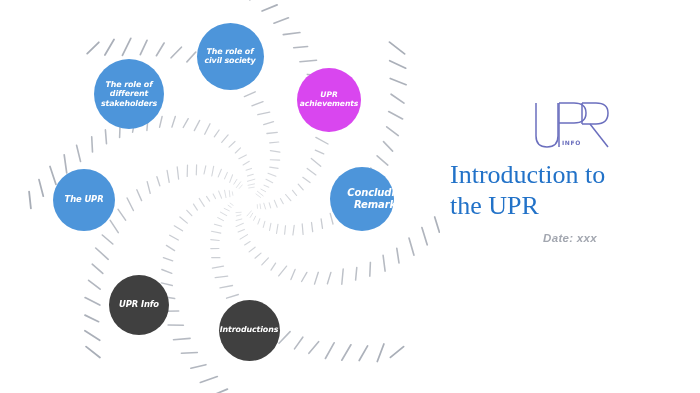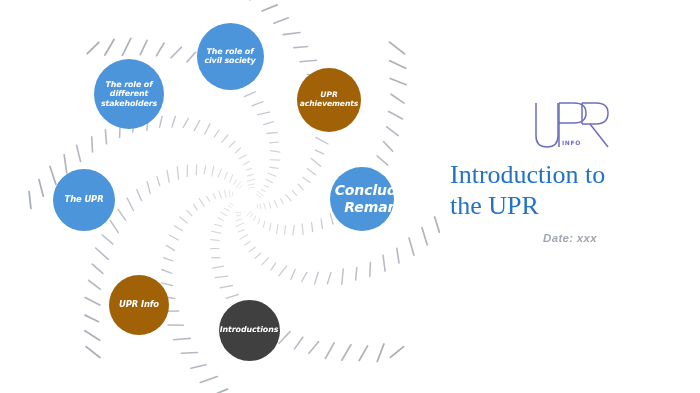--- a/index.html
+++ b/index.html
@@ -319,32 +319,32 @@
     <div id="nodes-layer">
         <div class="node" style="width: 67px; height: 67px; left: 196.5px; top: 22.5px; background: rgb(77, 149, 218);">
           <div class="node-label" style="font-size: 7.9px;">The role of
 civil society</div>
         </div>
         <div class="node" style="width: 70px; height: 70px; left: 94px; top: 59px; background: rgb(77, 149, 218);">
           <div class="node-label" style="font-size: 7.9px;">The role of
 different
 stakeholders</div>
         </div>
-        <div class="node" style="width: 64px; height: 64px; left: 297px; top: 68px; background: #a16207;">
+        <div class="node" style="width: 64px; height: 64px; left: 297px; top: 68px; background: #d946ef;">
           <div class="node-label" style="font-size: 7.6px;">UPR
 achievements</div>
         </div>
         <div class="node" style="width: 64px; height: 64px; left: 330px; top: 167px; background: rgb(77, 149, 218);">
-          <div class="node-label" style="font-size: 14px; margin-left: 32px;">Concluding
+          <div class="node-label" style="font-size: 10px; margin-left: 32px;">Concluding
 Remarks</div>
         </div>
         <div class="node" style="width: 62px; height: 62px; left: 53px; top: 169px; background: rgb(77, 149, 218);">
           <div class="node-label" style="font-size: 8.4px;">The UPR</div>
         </div>
-        <div class="node" style="width: 60px; height: 60px; left: 109px; top: 275px; background: #a16207;">
+        <div class="node" style="width: 60px; height: 60px; left: 109px; top: 275px; background: #404040;">
           <div class="node-label" style="font-size: 8.4px;">UPR Info</div>
         </div>
         <div class="node" style="width: 61px; height: 61px; left: 218.5px; top: 299.5px; background: #404040;">
           <div class="node-label" style="font-size: 7.9px;">Introductions</div>
         </div>
       </div>
   </div>
 
   <div id="titleblock">
 

